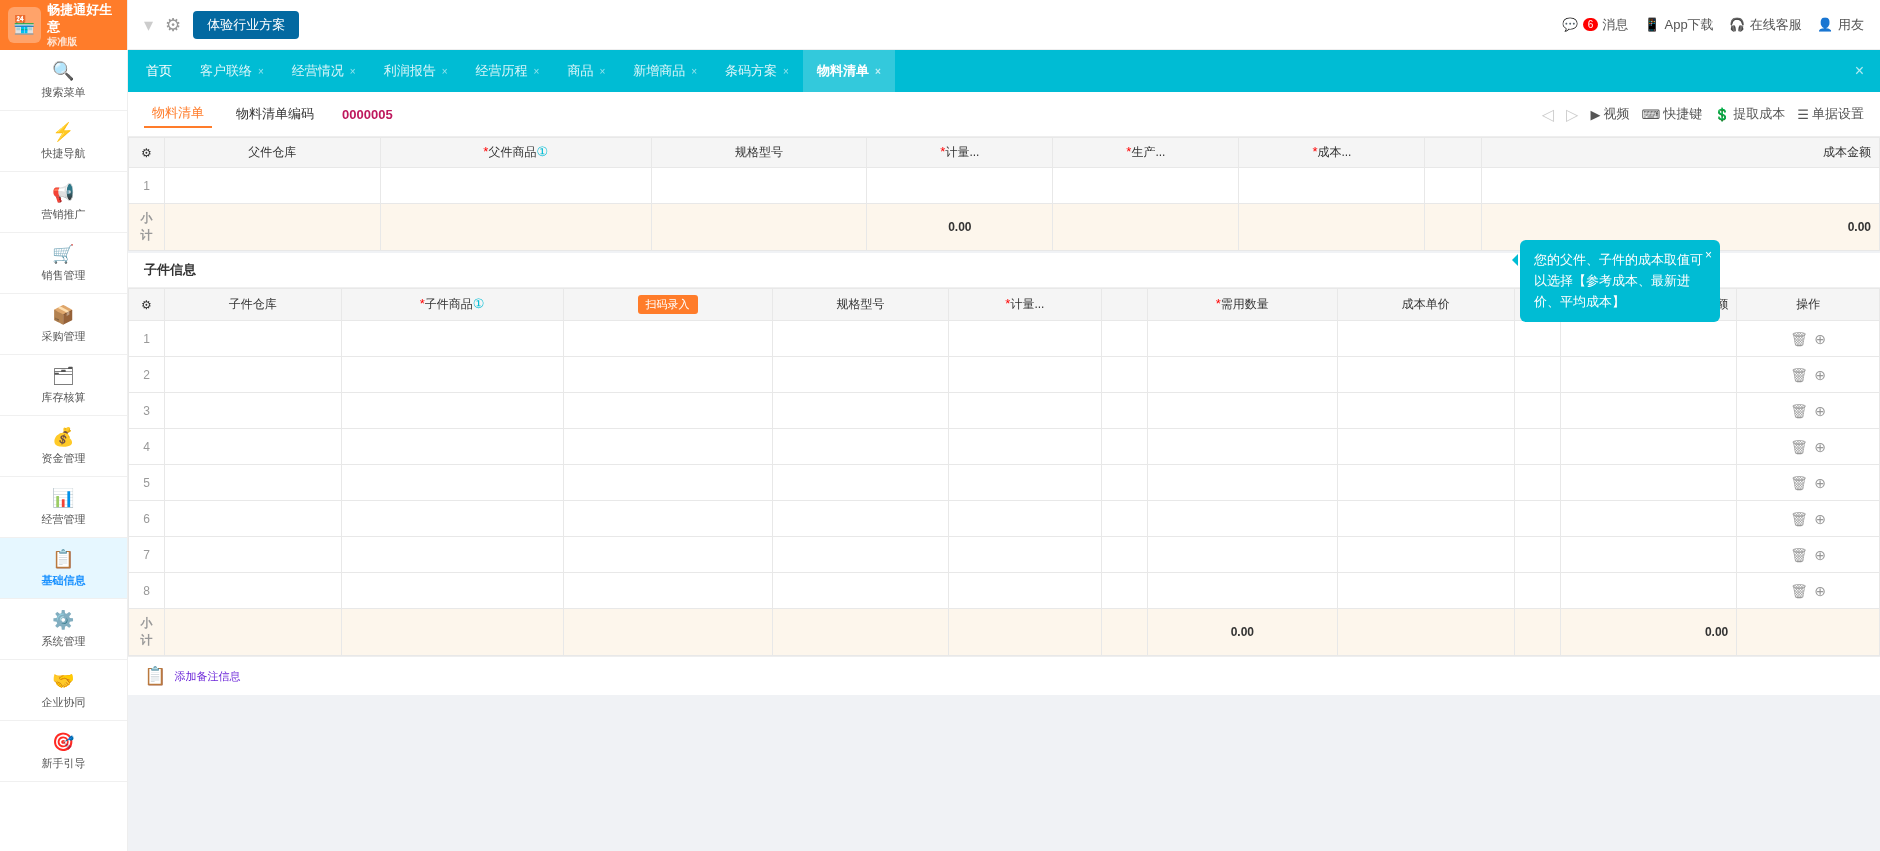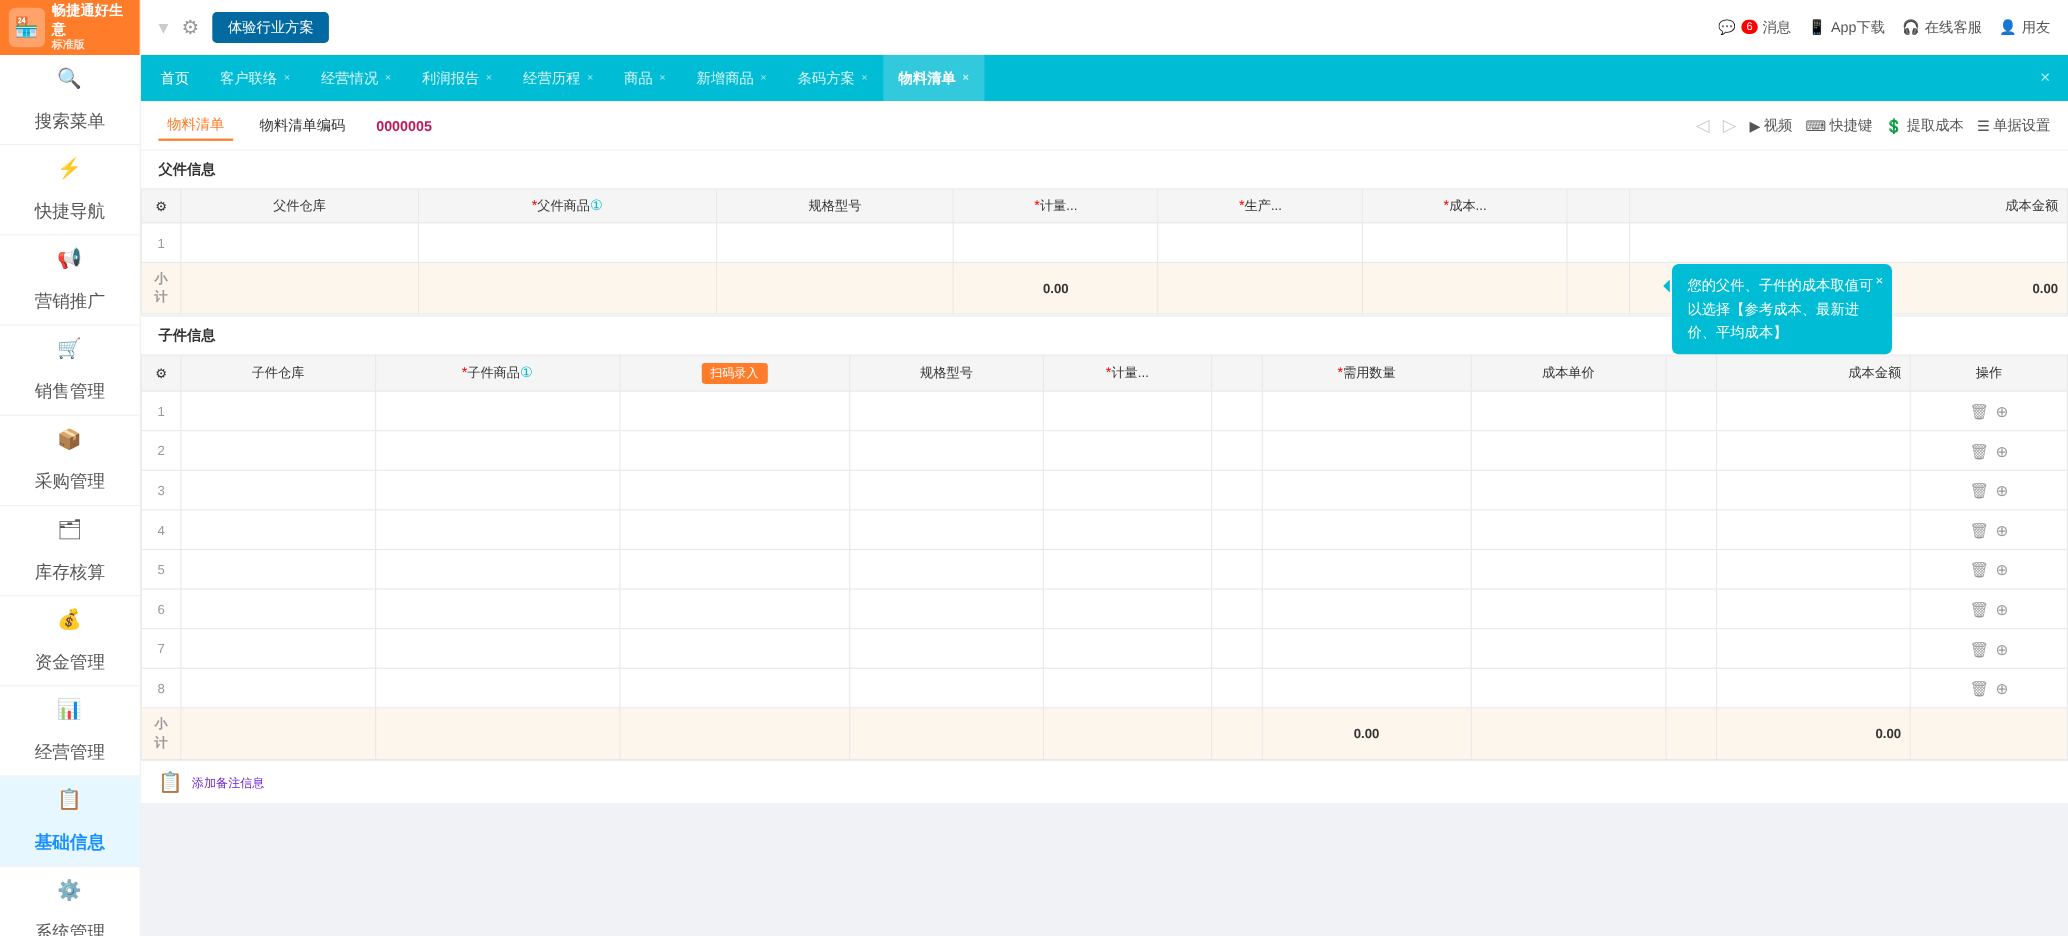--- a/index.html
+++ b/index.html
@@ -6,21 +6,21 @@
     body { display: flex; height: 851px; overflow: hidden; background: #f5f5f5; }
 
     
     .sidebar { width: 128px; background: #fff; display: flex; flex-direction: column; border-right: 1px solid #eee; flex-shrink: 0; }
     .sidebar-logo { background: #ff7c2a; color: #fff; padding: 10px 8px; display: flex; align-items: center; gap: 6px; height: 50px; }
     .sidebar-logo-icon { width: 36px; height: 36px; background: rgba(255,255,255,0.3); border-radius: 6px; display: flex; align-items: center; justify-content: center; font-size: 18px; }
     .sidebar-logo-text { font-size: 12px; font-weight: bold; line-height: 1.3; }
     .sidebar-item { display: flex; flex-direction: column; align-items: center; padding: 10px 4px; cursor: pointer; color: #555; gap: 3px; border-bottom: 1px solid #f0f0f0; }
     .sidebar-item.active { background: #fff3ee; color: #ff7c2a; }
     .sidebar-item-icon { font-size: 18px; }
-    .sidebar-item-label { font-size: 16px; margin-top: 15px; }
+    .sidebar-item-label { font-size: 11px; }
     .sidebar-item.active .sidebar-item-label { color: #ff7c2a; font-weight: bold; }
 
     
     .main { flex: 1; display: flex; flex-direction: column; overflow: hidden; }
 
     
     .topbar { background: #fff; height: 50px; display: flex; align-items: center; padding: 0 16px; border-bottom: 1px solid #eee; gap: 12px; }
     .topbar-title { color: #333; font-size: 14px; flex: 1; }
     .topbar-btn { background: #0369a1; color: #fff; border: none; border-radius: 4px; padding: 5px 14px; cursor: pointer; font-size: 13px; }
     .topbar-settings { color: #999; font-size: 18px; cursor: pointer; }
@@ -234,21 +234,20 @@
         </div>
       </div>
     </div>
 
     <div class="tooltip-box">
       <span class="tooltip-close">×</span>
       <span>您的父件、子件的成本取值可以选择【参考成本、最新进价、平均成本】</span>
     </div>
 
     <div class="section" style="margin-bottom:2px;">
-      <div class="section-title">父件信息</div>
       <div class="table-wrapper">
         <table class="data-table">
           <thead>
             <tr>
               <th class="col-settings">⚙</th>
               <th>父件仓库</th>
               <th><span class="required">*</span>父件商品<span style="color:#00bcd4;">①</span></th>
               <th>规格型号</th>
               <th><span class="required">*</span>计量...</th>
               <th><span class="required">*</span>生产...</th>

